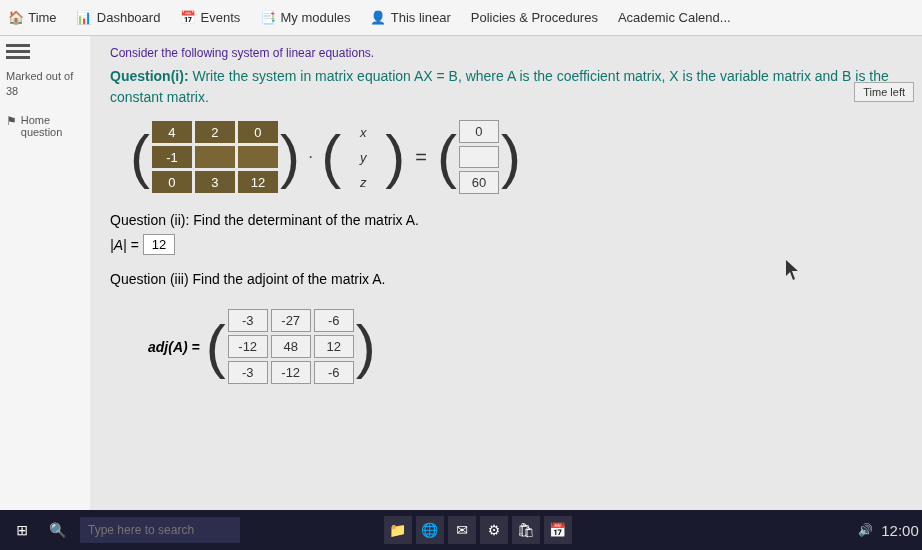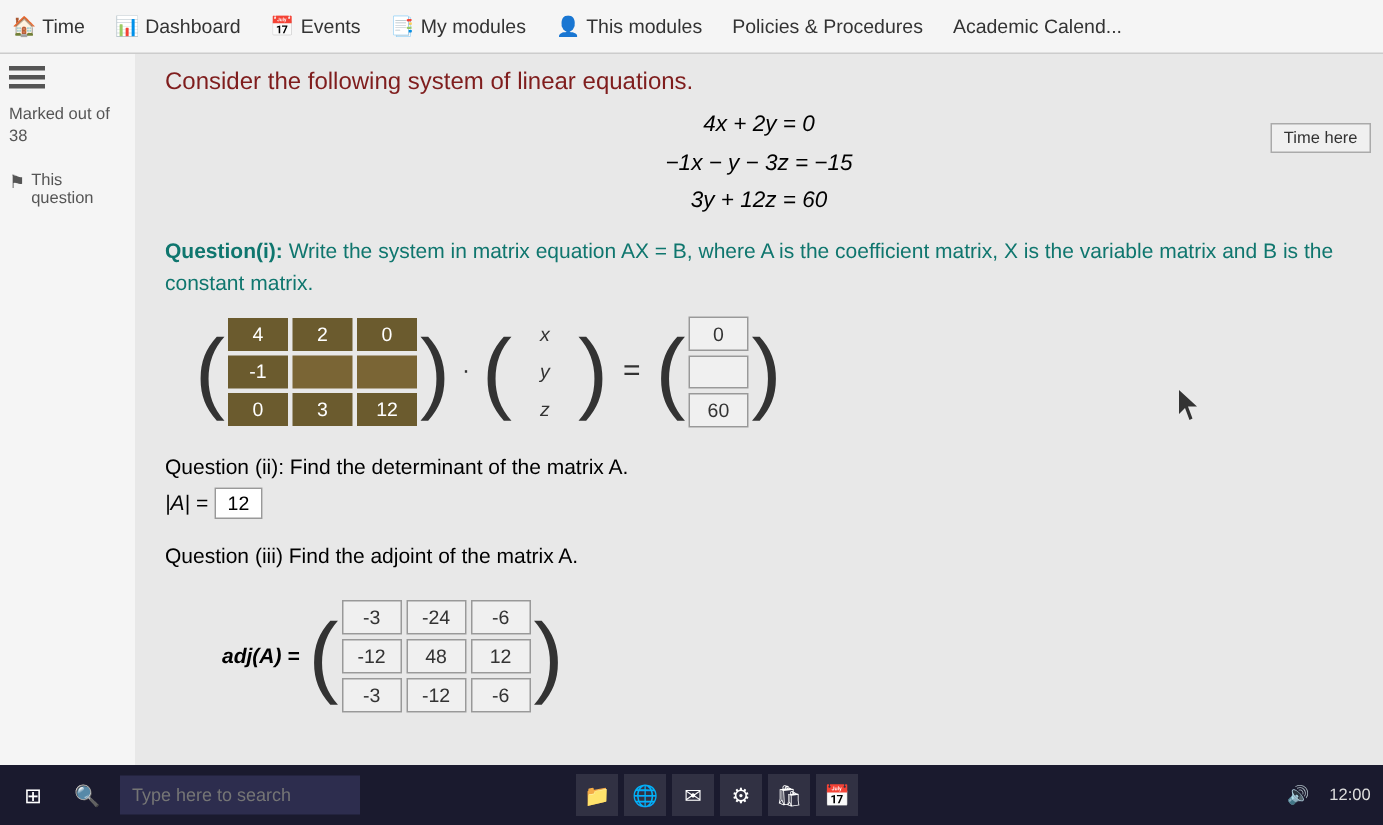--- a/index.html
+++ b/index.html
@@ -78,22 +78,22 @@
       left: 90px;
       right: 0;
       bottom: 40px;
       background: #e8e8e8;
       overflow-y: auto;
       padding: 10px 20px;
     }
 
     
     .question-header {
-      font-size: 16px;
-      color: #7f1d1d;
+      font-size: 12px;
+      color: #4c1d95;
       margin-bottom: 6px;
     }
 
     
     .equations {
       text-align: center;
       margin-bottom: 10px;
       font-size: 15px;
       font-style: italic;
     }
@@ -339,60 +339,55 @@
   <span class="nav-item">
     <span>📅</span>
     <span>Events</span>
   </span>
   <span class="nav-item">
     <span>📑</span>
     <span>My modules</span>
   </span>
   <span class="nav-item">
     <span>👤</span>
-    <span>This modules</span>
+    <span>This linear</span>
   </span>
   <span class="nav-item">
     <span>Policies &amp; Procedures</span>
   </span>
   <span class="nav-item">
     <span>Academic Calend...</span>
   </span>
 </div>
 
 <div class="left-sidebar">
   <div style="width:24px; height:3px; background:#555; margin-bottom:3px;"></div>
   <div style="width:24px; height:3px; background:#555; margin-bottom:3px;"></div>
   <div style="width:24px; height:3px; background:#555; margin-bottom:10px;"></div>
   <div class="marked-out">
     <span>Marked out of</span>
     <span>38</span>
   </div>
   <div class="flag-section">
     <span class="flag-icon">⚑</span>
     <div>
-      <div>This</div>
+      <div>Home</div>
       <div>question</div>
     </div>
   </div>
 </div>
 
 <div class="main-content">
 
-  <button class="time-left-btn">Time here</button>
+  <button class="time-left-btn">Time left</button>
 
   <div class="question-header">
     <span>Consider the following system of linear equations.</span>
   </div>
 
-  <div class="equations">
-    <div>4<em>x</em> + 2<em>y</em> = 0</div>
-    <div>−1<em>x</em> − <em>y</em> − 3<em>z</em> = −15</div>
-    <div>3<em>y</em> + 12<em>z</em> = 60</div>
-  </div>
 
   <div class="question-text">
     <strong><span>Question(i):</span></strong>
     <span>Write the system in matrix equation AX = B, where A is the coefficient matrix, X is the variable matrix and B is the constant matrix.</span>
   </div>
 
   <div class="matrix-equation">
 
     <div class="matrix-wrapper">
       <span class="matrix-bracket-left">(</span>
@@ -446,21 +441,21 @@
   <div class="question-iii">
     <span>Question (iii) Find the adjoint of the matrix A.</span>
   </div>
 
   <div class="adj-equation">
     <span class="adj-label">adj(A) =</span>
     <div class="matrix-wrapper">
       <span class="matrix-bracket-left">(</span>
       <div class="matrix-cells cols-3">
         <div class="matrix-cell white">-3</div>
-        <div class="matrix-cell white">-24</div>
+        <div class="matrix-cell white">-27</div>
         <div class="matrix-cell white">-6</div>
         <div class="matrix-cell white">-12</div>
         <div class="matrix-cell white">48</div>
         <div class="matrix-cell white">12</div>
         <div class="matrix-cell white">-3</div>
         <div class="matrix-cell white">-12</div>
         <div class="matrix-cell white">-6</div>
       </div>
       <span class="matrix-bracket-right">)</span>
     </div>
@@ -482,15 +477,15 @@
   <div class="taskbar-middle">
     <div class="taskbar-mid-icon">📁</div>
     <div class="taskbar-mid-icon">🌐</div>
     <div class="taskbar-mid-icon">✉</div>
     <div class="taskbar-mid-icon">⚙</div>
     <div class="taskbar-mid-icon">🛍</div>
     <div class="taskbar-mid-icon">📅</div>
   </div>
   <div class="taskbar-right">
     <div class="taskbar-right-icon">🔊</div>
-    <div class="taskbar-right-icon" style="font-size:11px; color:#ddd;">12:00</div>
+    <div class="taskbar-right-icon" style="font-size:15px; color:#ddd;">12:00</div>
   </div>
 </div>
 
 </body></html>

